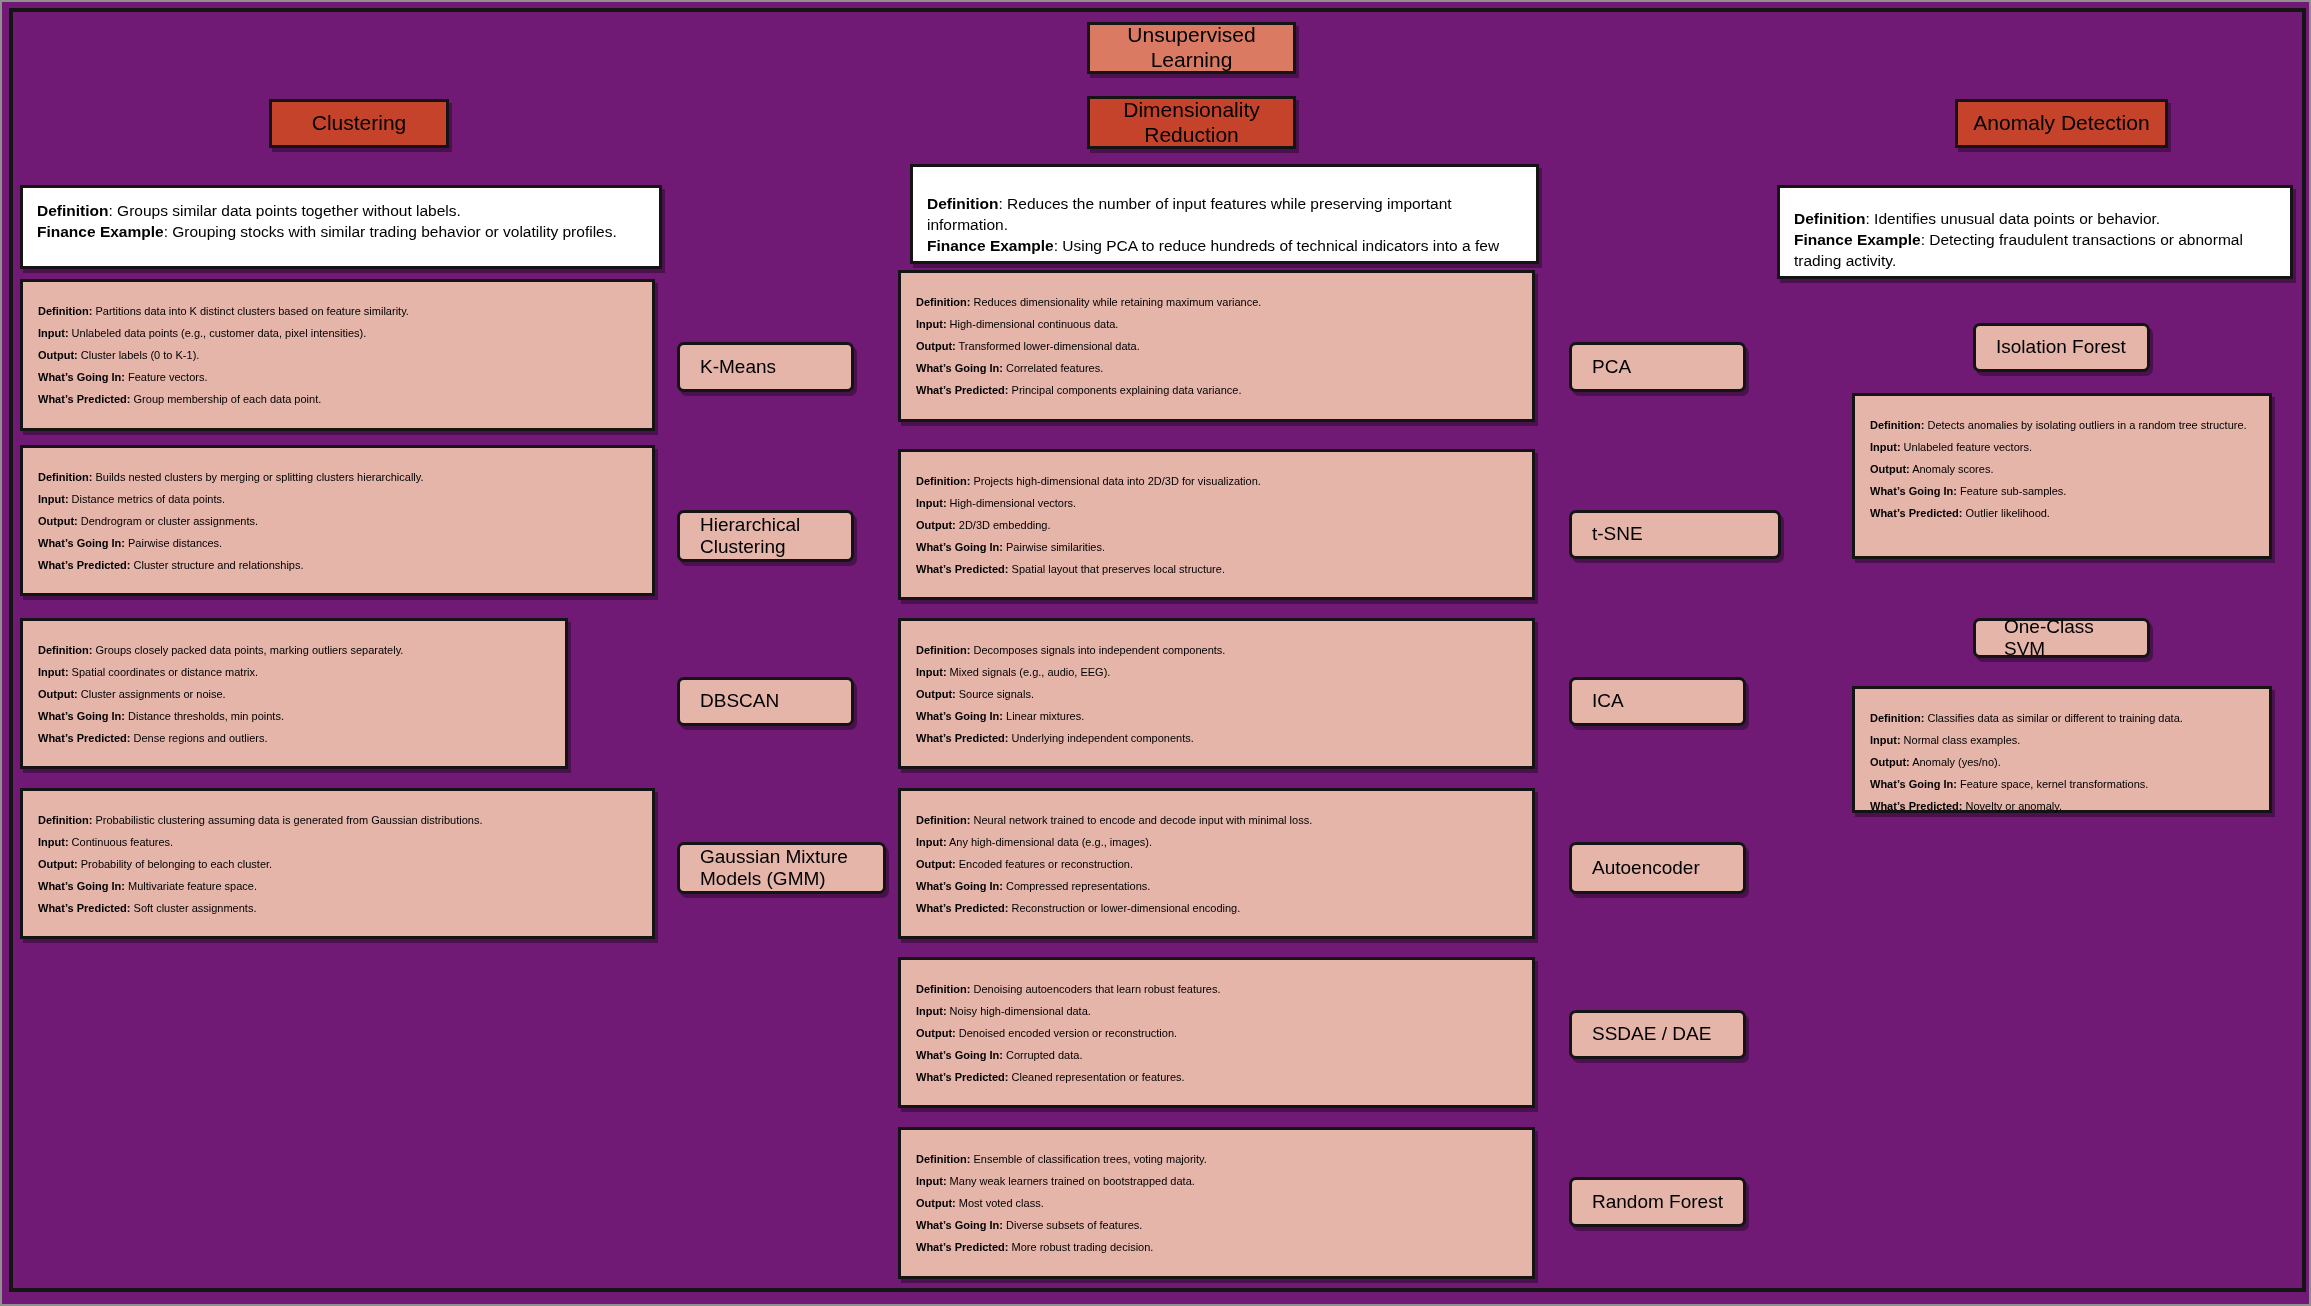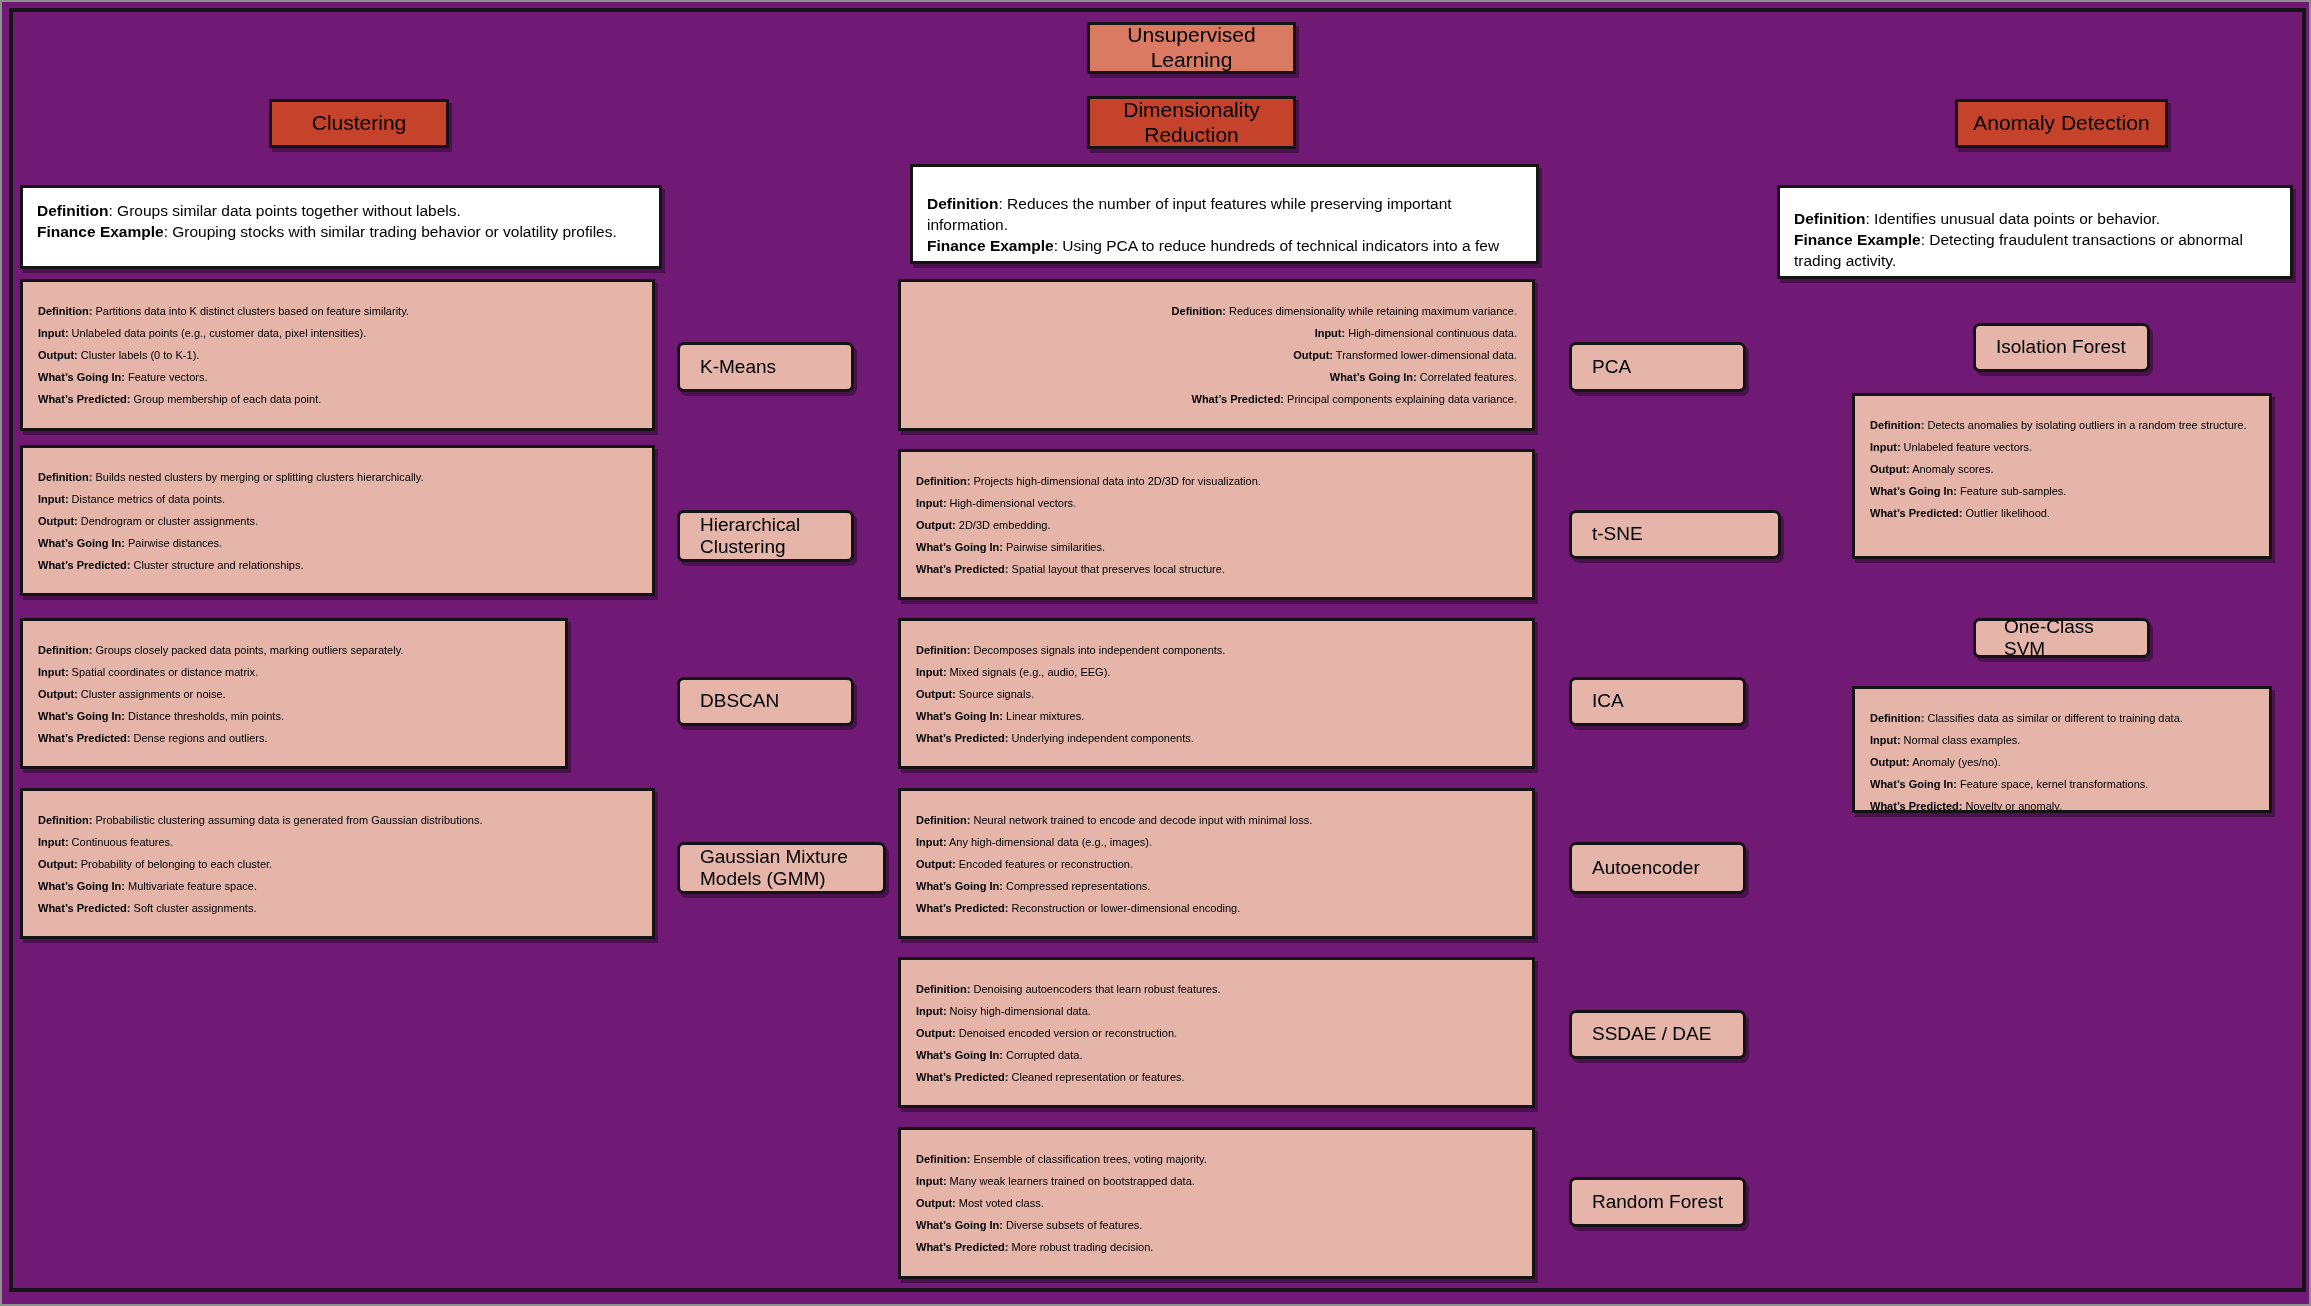--- a/index.html
+++ b/index.html
@@ -105,21 +105,21 @@
 
   <div class="box descbox" style="left:18px;top:786px;width:635px;height:151px;">
       <div class="rich-line"><b>Definition:</b><span> Probabilistic clustering assuming data is generated from Gaussian distributions.</span></div>
       <div class="rich-line"><b>Input:</b><span> Continuous features.</span></div>
       <div class="rich-line"><b>Output:</b><span> Probability of belonging to each cluster.</span></div>
       <div class="rich-line"><b>What’s Going In:</b><span> Multivariate feature space.</span></div>
       <div class="rich-line"><b>What’s Predicted:</b><span> Soft cluster assignments.</span></div>
     </div>
   <div class="box labelbox" style="left:675px;top:840px;width:209px;height:52px;">Gaussian Mixture Models (GMM)</div>
 
-  <div class="box descbox" style="left:896px;top:277px;width:637px;height:152px;text-align:right;">
+  <div class="box descbox" style="left:896px;top:268px;width:637px;height:152px;">
       <div class="rich-line"><b>Definition:</b><span> Reduces dimensionality while retaining maximum variance.</span></div>
       <div class="rich-line"><b>Input:</b><span> High-dimensional continuous data.</span></div>
       <div class="rich-line"><b>Output:</b><span> Transformed lower-dimensional data.</span></div>
       <div class="rich-line"><b>What’s Going In:</b><span> Correlated features.</span></div>
       <div class="rich-line"><b>What’s Predicted:</b><span> Principal components explaining data variance.</span></div>
     </div>
   <div class="box labelbox" style="left:1567px;top:340px;width:177px;height:50px;">PCA</div>
 
   <div class="box descbox" style="left:896px;top:447px;width:637px;height:151px;">
       <div class="rich-line"><b>Definition:</b><span> Projects high-dimensional data into 2D/3D for visualization.</span></div>

